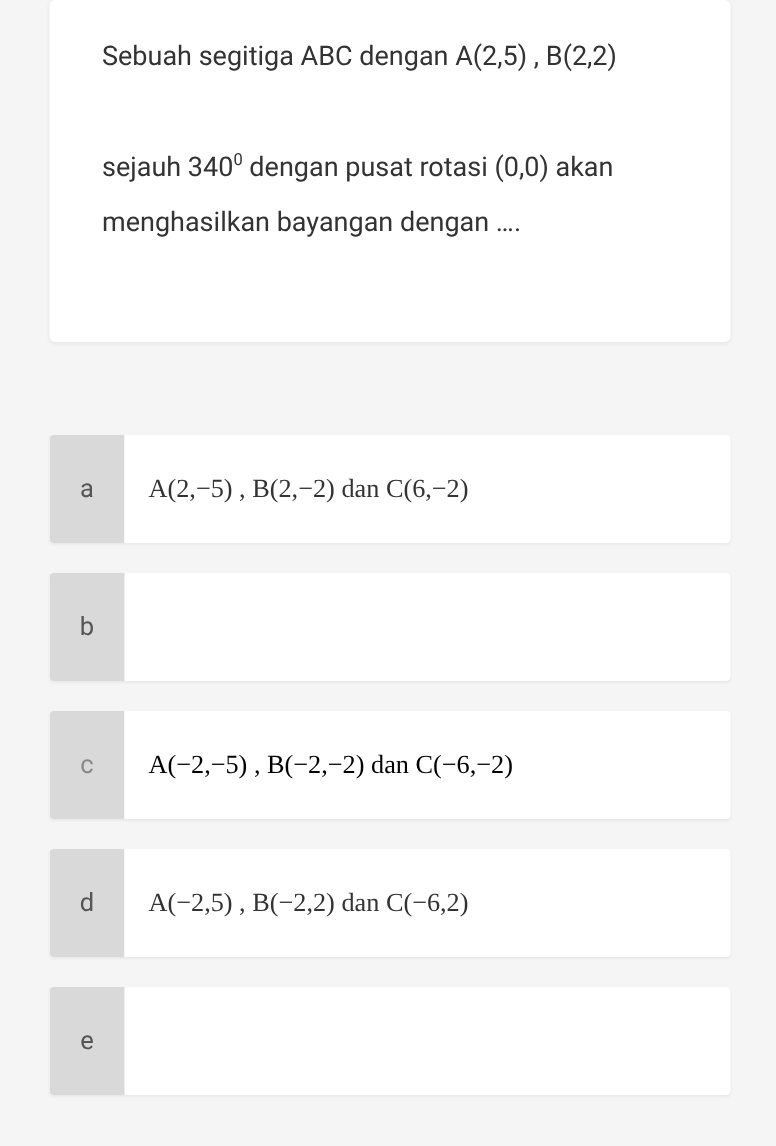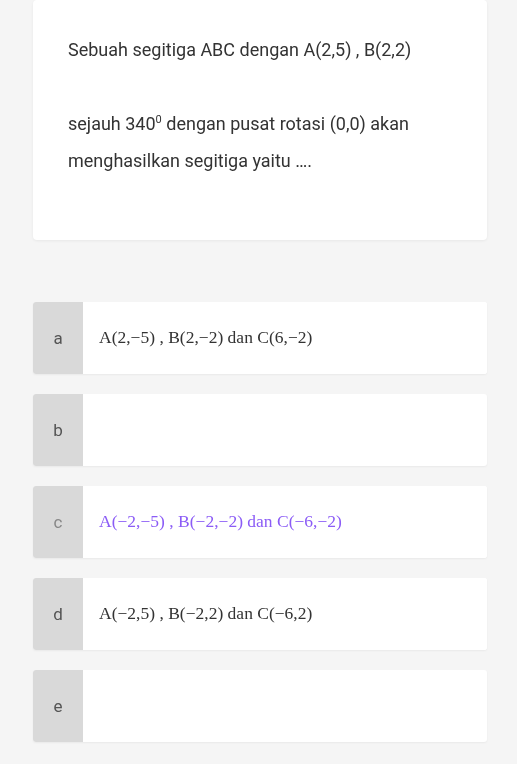--- a/index.html
+++ b/index.html
@@ -11,21 +11,21 @@
     font-family: -apple-system, BlinkMacSystemFont, 'Segoe UI', Roboto, Arial, sans-serif;
     background: #f5f5f5;
     width: 517px;
     height: 764px;
     padding: 0;
     color: #333;
   }
   .question-card {
     background: #fff;
     margin: 0 30px 0 33px;
-    padding: 32px 35px 60px 35px;
+    padding: 20px 35px 60px 35px;
     border-radius: 4px;
     box-shadow: 0 1px 3px rgba(0,0,0,0.06);
   }
   .question-text {
     font-size: 18px;
     line-height: 2.05;
     color: #333;
   }
   .question-text sup {
     font-size: 11px;
@@ -58,35 +58,35 @@
     flex: 1;
     display: flex;
     align-items: center;
     padding-left: 16px;
     font-size: 17.5px;
     color: #333;
     background: #fff;
     font-family: Liberation Serif, serif;
   }
   .option-row.faded .option-text {
-    color: #8b5cf6;
+    color: #000000;
   }
   .option-row.faded .option-letter {
     color: #888;
   }
 </style>
 </head>
 <body>
 
 <div class="question-card">
   <div class="question-text">
     <span>Sebuah segitiga ABC dengan A(2,5) , B(2,2)</span><br>
     <br>
     <span>sejauh 340</span><sup>0</sup><span> dengan pusat rotasi (0,0) akan</span><br>
-    <span>menghasilkan segitiga yaitu ….</span>
+    <span>menghasilkan bayangan dengan ….</span>
   </div>
 </div>
 
 <div class="options-wrap">
 
   <div class="option-row">
     <div class="option-letter">a</div>
     <div class="option-text">A(2,−5) , B(2,−2) dan C(6,−2)</div>
   </div>
 

